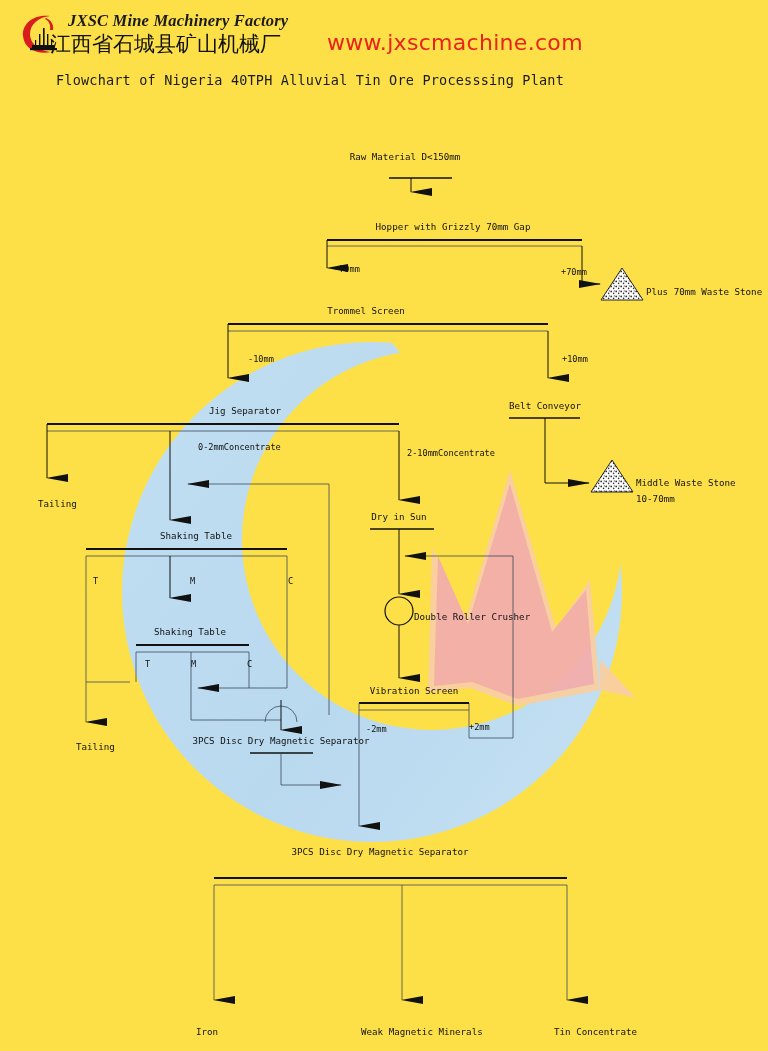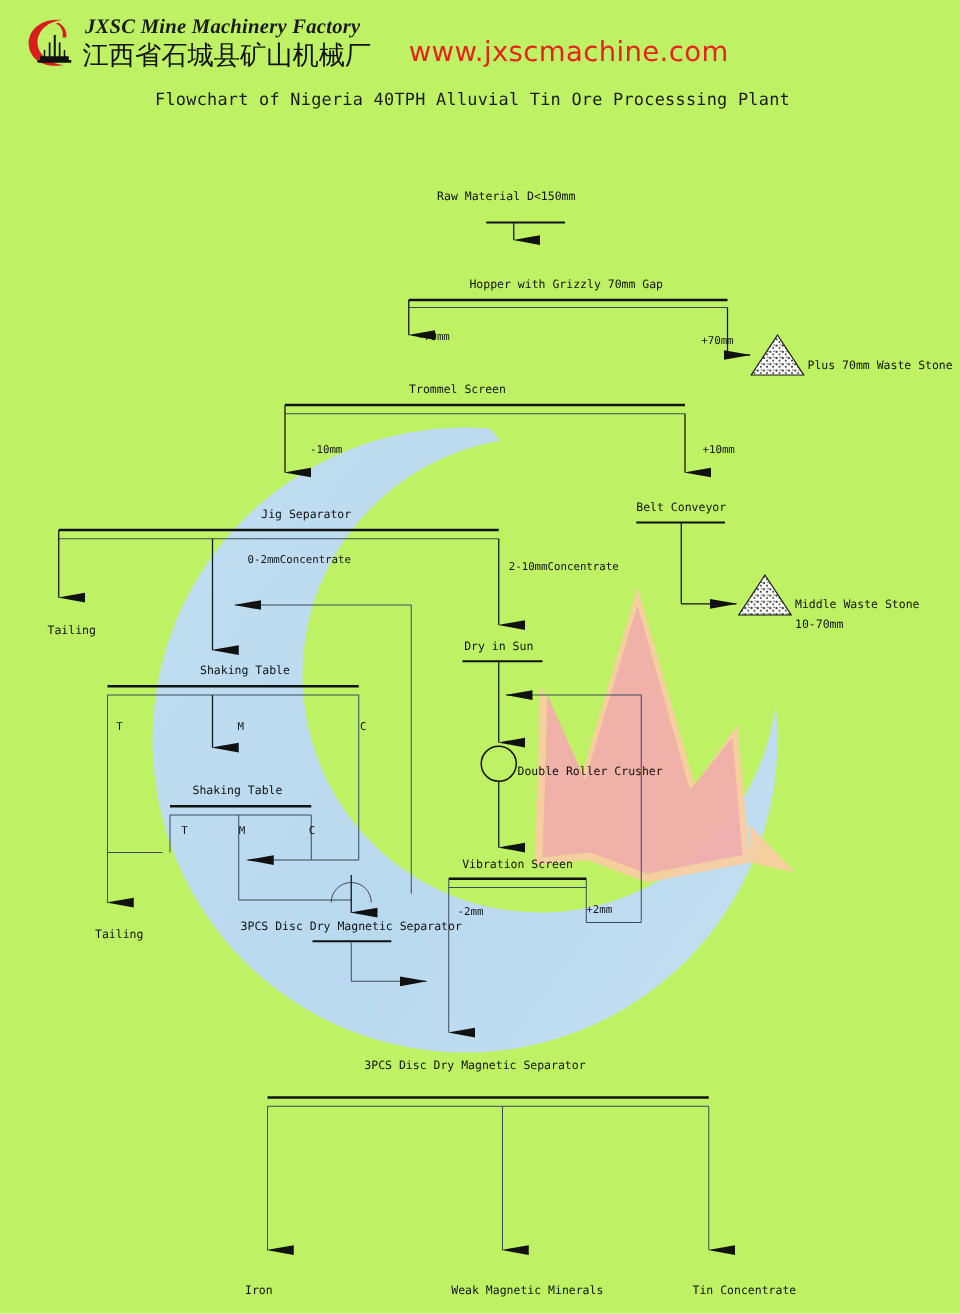--- a/index.html
+++ b/index.html
@@ -1,32 +1,32 @@
 <!DOCTYPE html>
 <html><head>
 <meta charset="utf-8">
 <style>
   html,body{margin:0;padding:0;background:#ffffff;}
   body{width:768px;height:1051px;overflow:hidden;
        font-family:"Liberation Serif",serif;color:#111;}
-  #page{position:relative;width:768px;height:1051px;background:#bef264;}
+  #page{position:relative;width:768px;height:1051px;background:#fde047;}
 
   
   #header{position:absolute;left:0;top:0;width:768px;height:108px;}
   #logo-mark{position:absolute;left:20px;top:12px;width:48px;height:44px;}
   #brand-en{position:absolute;left:68px;top:11px;font-family:"Liberation Serif",serif;
             font-style:italic;font-weight:bold;font-size:16.5px;letter-spacing:.2px;
             color:#1a1a1a;white-space:nowrap;}
-  #brand-cn{position:absolute;left:66px;top:30px;font-family:Liberation Mono, monospace;
+  #brand-cn{position:absolute;left:50px;top:30px;font-family:Liberation Mono, monospace;
             font-size:21px;font-weight:400;color:#111;white-space:nowrap;letter-spacing:0px;}
   #site-url{position:absolute;left:303px;top:30px;font-family:"DejaVu Sans",sans-serif;
             font-size:22px;color:#e8231b;white-space:nowrap;letter-spacing:.3px;margin-left:24px;}
-  #chart-title{position:absolute;left:0;top:72px;width:620px;text-align:right;
+  #chart-title{position:absolute;left:0;top:72px;width:620px;text-align:center;
                font-family:"DejaVu Sans Mono","Liberation Mono",monospace;
-               font-size:13.5px;color:#1a1a1a;letter-spacing:.2px;margin-left:12px;}
+               font-size:13.5px;color:#1a1a1a;letter-spacing:.2px;}
 
   
   #watermark{position:absolute;left:0;top:0;width:768px;height:1051px;pointer-events:none;}
 
   
   #flow{position:absolute;left:0;top:0;width:768px;height:1051px;}
   .lbl{font-family:"DejaVu Sans Mono","Liberation Mono",monospace;
        font-size:9.2px;fill:#111;}
   .lbl-s{font-family:"DejaVu Sans Mono","Liberation Mono",monospace;
        font-size:8.6px;fill:#111;}

